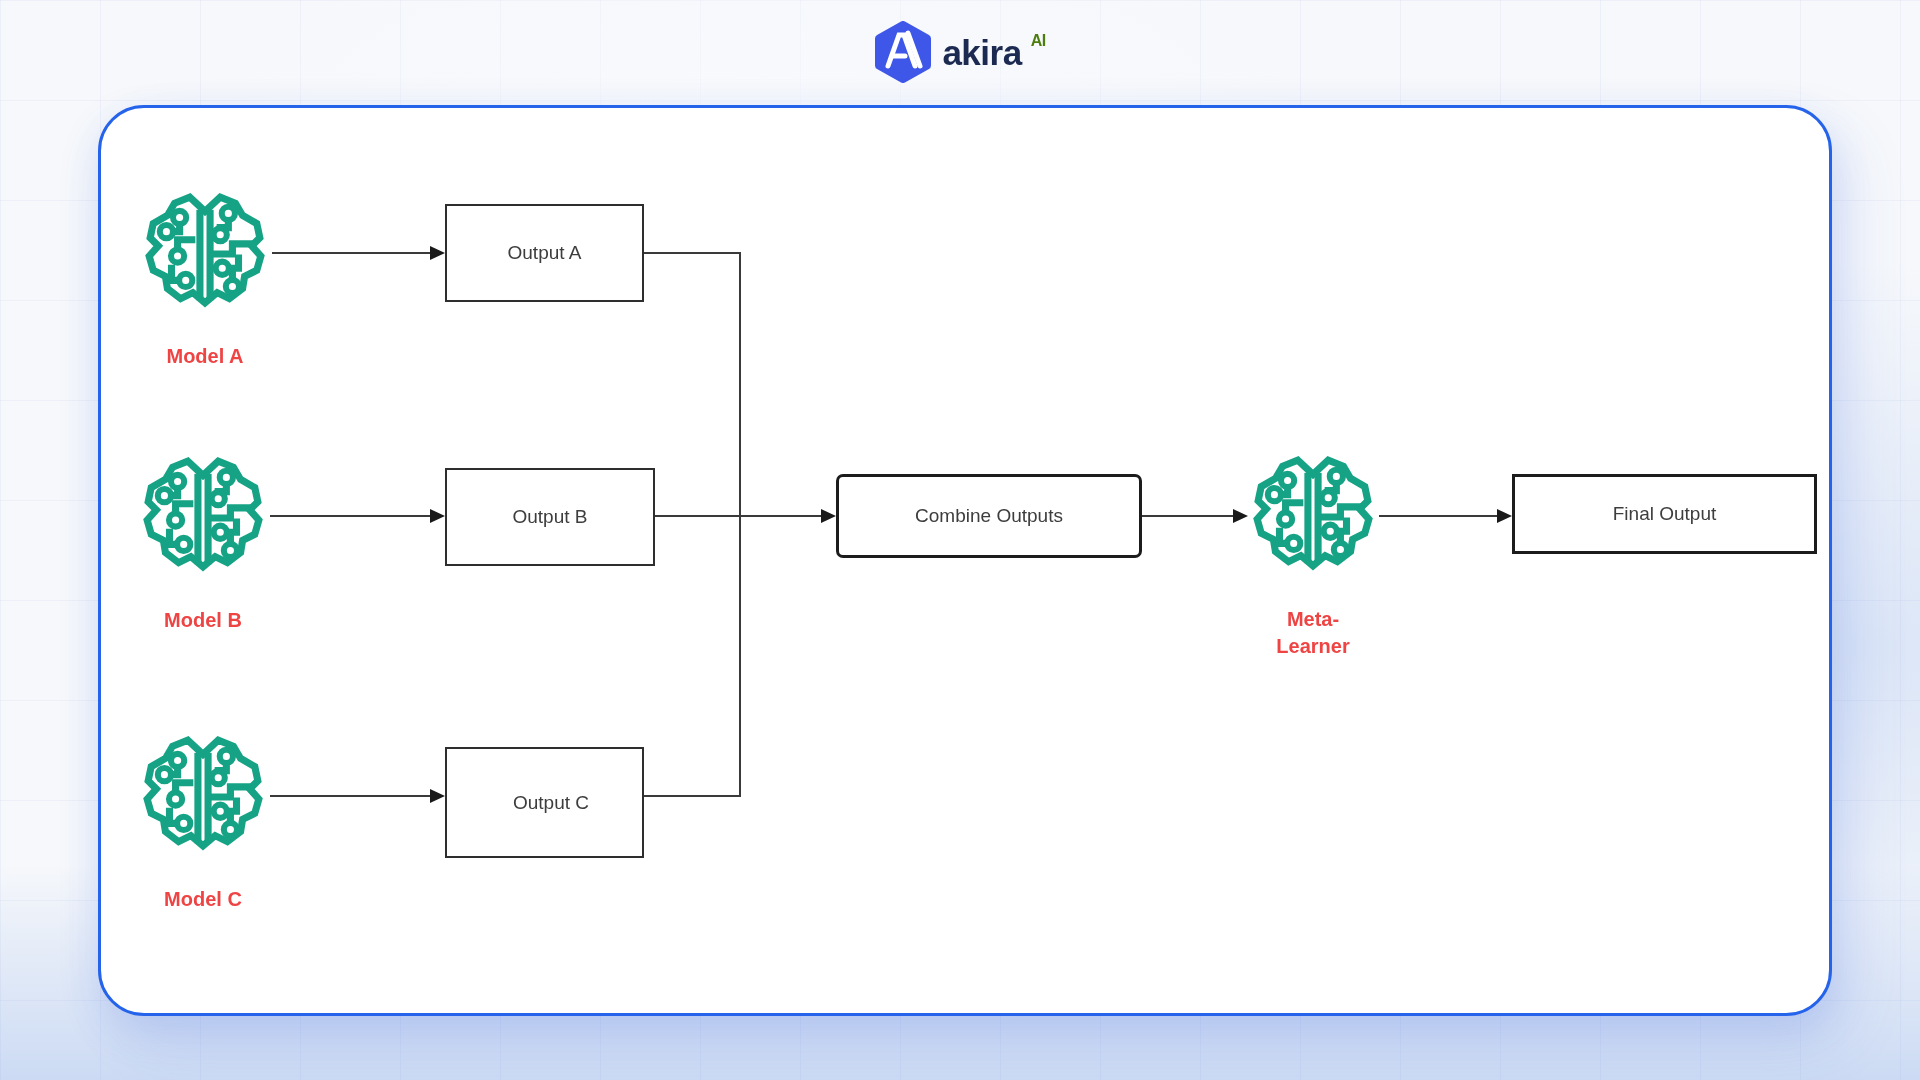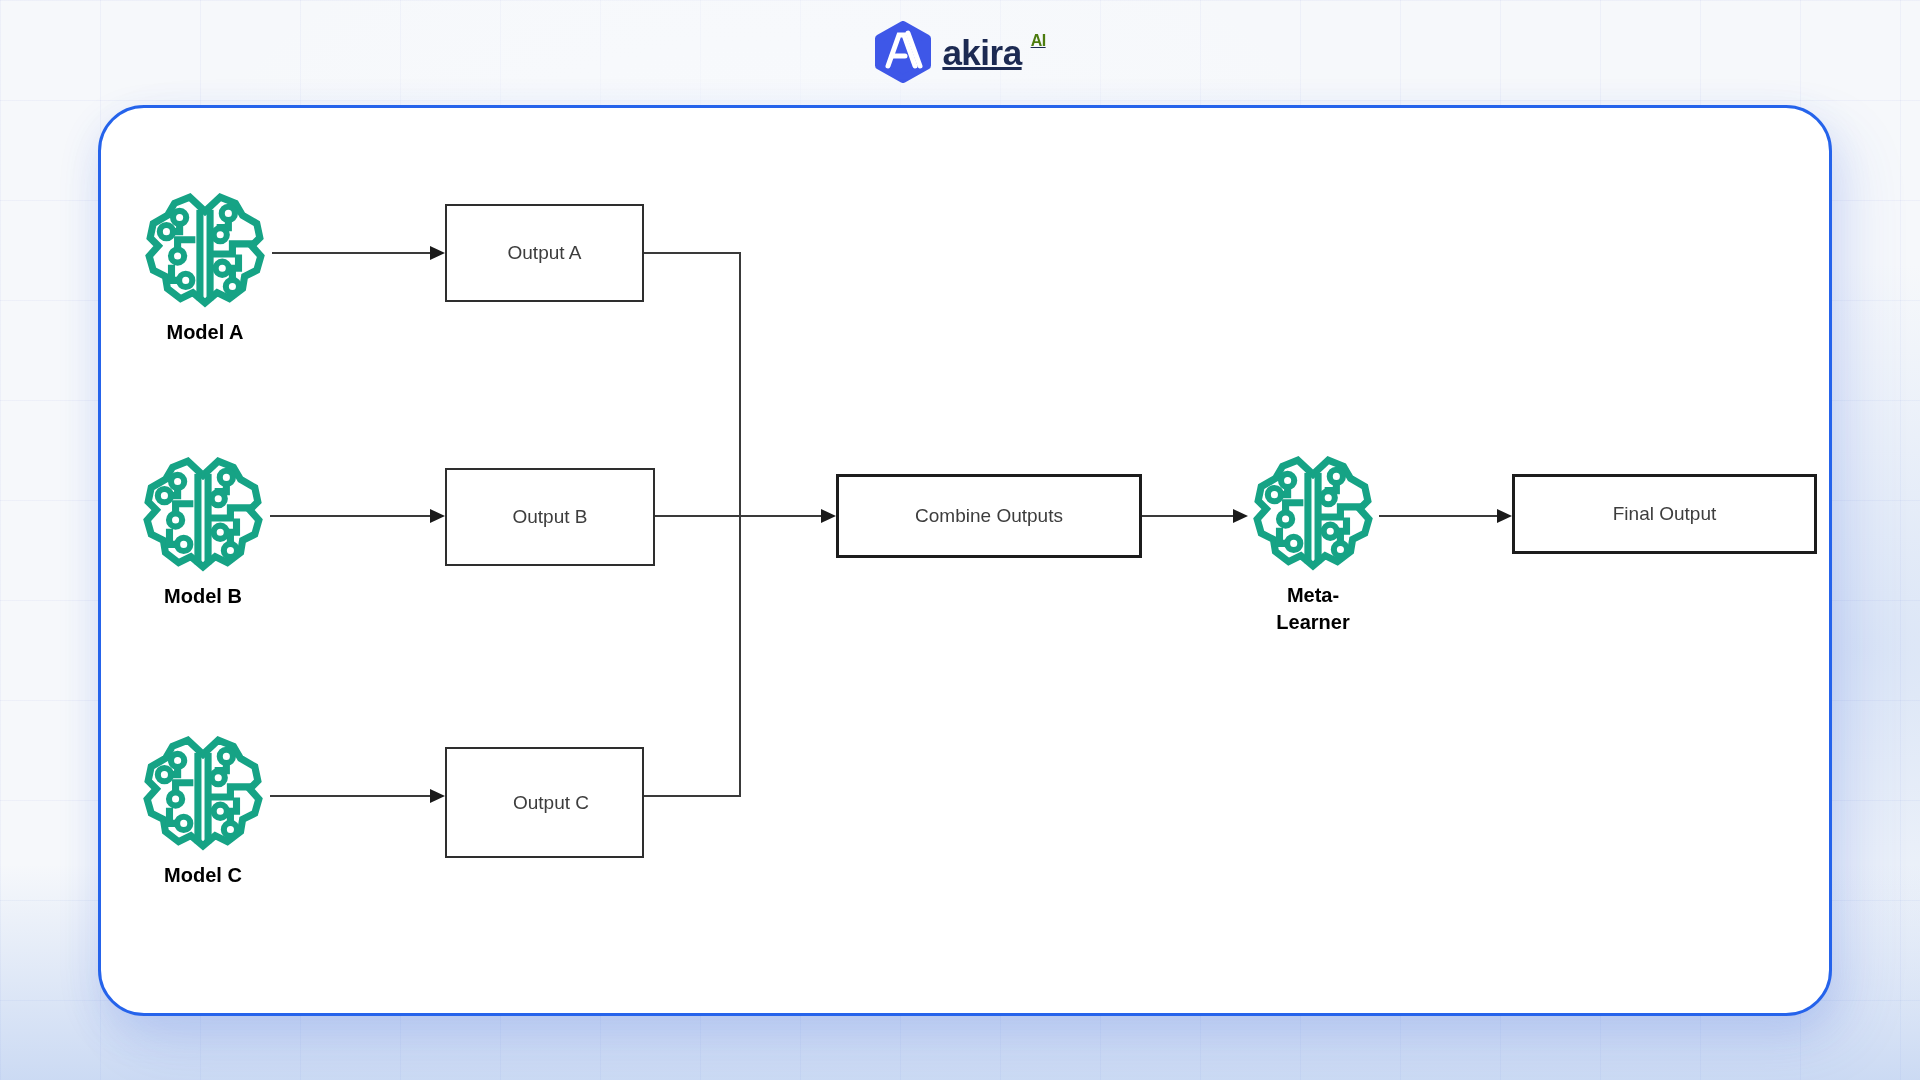--- a/index.html
+++ b/index.html
@@ -21,21 +21,21 @@
 
   
   .logo-row {
     position: absolute; top: 20px; left: 0; right: 0;
     display: flex; justify-content: center; align-items: center; gap: 10px;
     height: 64px;
   }
   .logo-hex { width: 58px; height: 62px; }
   .logo-text {
     font-size: 35px; font-weight: 800; color: #1c2a52; letter-spacing: -0.5px;
-    display: flex; align-items: flex-start; line-height: 1; text-decoration: underline;
+    display: flex; align-items: flex-start; line-height: 1;
   }
   .logo-sup { font-size: 16px; font-weight: 800; color: #4d7c0f; margin-left: 9px; margin-top: -2px; }
 
   
   .card {
     position: absolute; left: 98px; top: 105px; width: 1734px; height: 911px;
     background: #ffffff;
     border: 3px solid #2563eb;
     border-radius: 46px;
     box-shadow: 0 16px 40px rgba(59,99,221,0.16), 22px 26px 60px rgba(59,99,221,0.10);
@@ -51,32 +51,32 @@
     position: absolute; background: #fff;
     display: flex; align-items: center; justify-content: center;
     font-size: 19px; color: #3d3d3d;
   }
   .thin  { border: 2px solid #2e2e2e; }
   .thick { border: 3px solid #1c1c1c; }
 
   #output-a { left: 445px; top: 204px; width: 199px; height: 98px; }
   #output-b { left: 445px; top: 468px; width: 210px; height: 98px; }
   #output-c { left: 445px; top: 747px; width: 199px; height: 111px; padding-left: 13px; }
-  #combine-box { left: 836px;  top: 474px; width: 306px; height: 84px; }
+  #combine-box { left: 836px;  top: 474px; width: 306px; height: 84px; border-radius: 7px; }
   #final-box   { left: 1512px; top: 474px; width: 305px; height: 80px; }
 
   
   .agent-group { position: absolute; display: flex; flex-direction: column; align-items: center; }
   #model-a { left: 139px;  top: 187px; width: 132px; }
   #model-b { left: 137px;  top: 451px; width: 132px; }
   #model-c { left: 137px;  top: 730px; width: 132px; }
   #meta-learner { left: 1247px; top: 450px; width: 132px; }
   .brain { width: 132px; height: 132px; display: block; }
   .agent-label {
-    margin-top: 0; font-size: 20px; font-weight: bold; color: #000000;
+    margin-top: 24px; font-size: 20px; font-weight: bold; color: #ef4444;
     text-align: center; line-height: 1.35; white-space: nowrap;
   }
   .hidden-defs { position: absolute; width: 0; height: 0; overflow: hidden; }
 </style>
 </head>
 <body>
 
 <svg class="hidden-defs" aria-hidden="true">
   <defs>
     <g id="brain-symbol">

